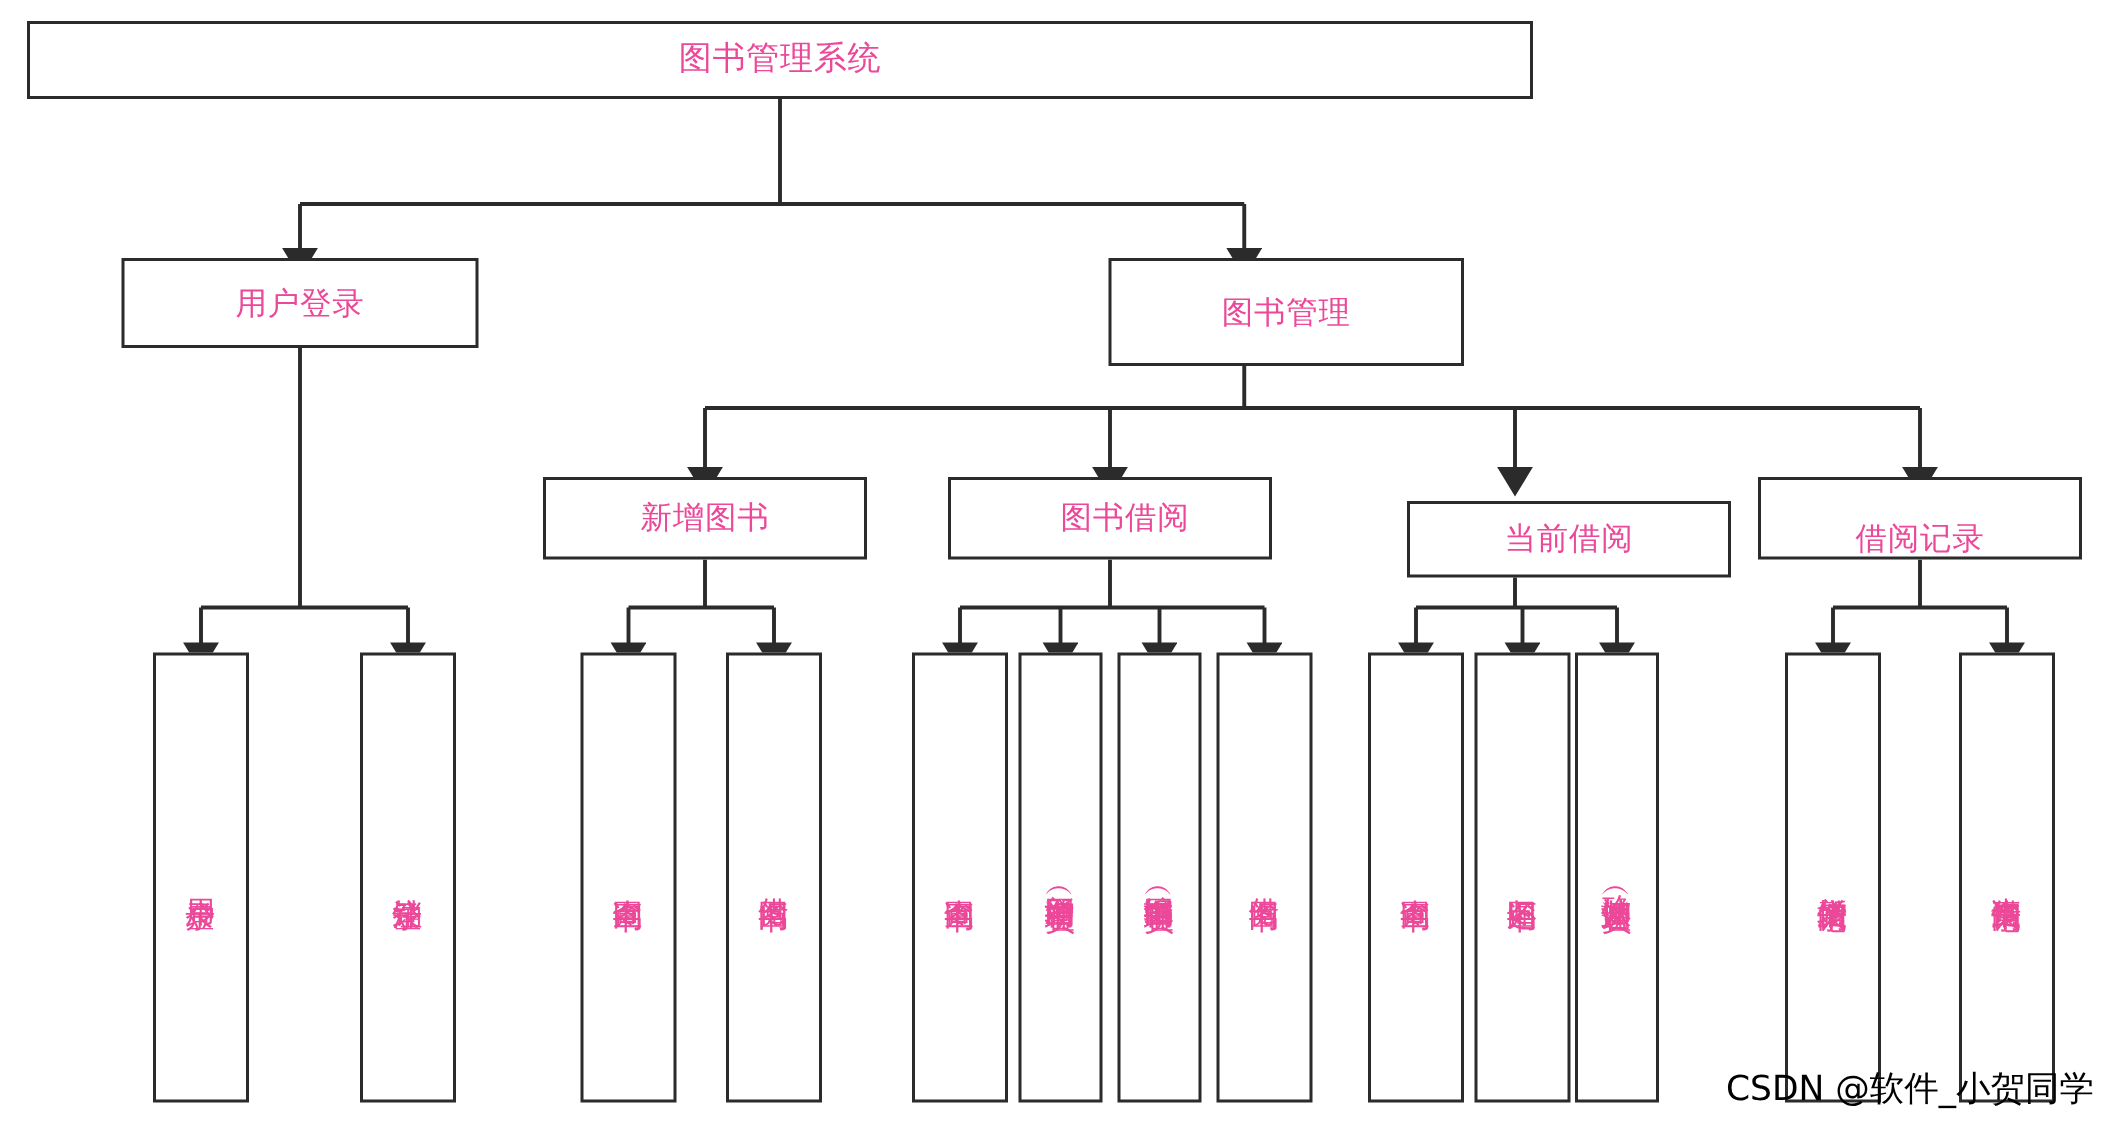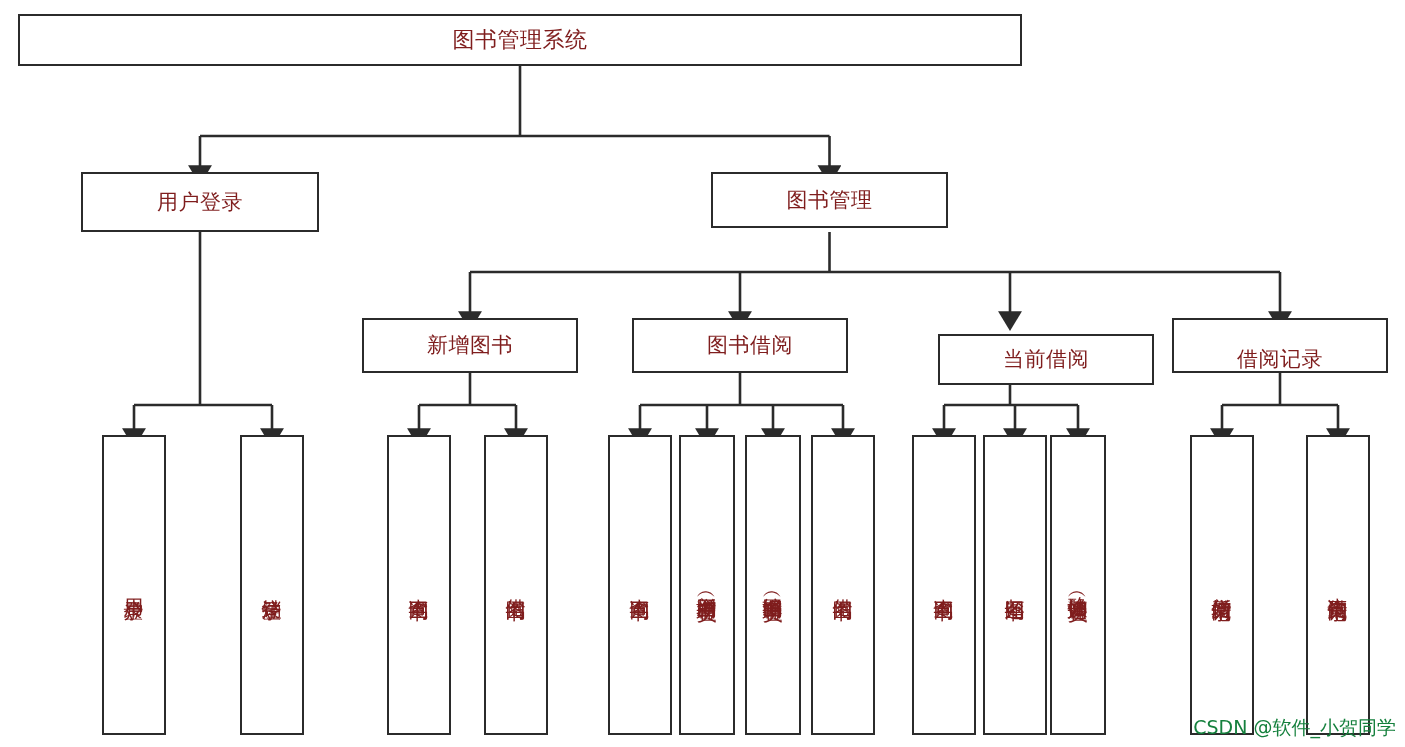--- a/index.html
+++ b/index.html
@@ -27,21 +27,21 @@
     pointer-events: none;
   }
   .node {
     position: absolute;
     box-sizing: border-box;
     border: 2px solid #2b2b2b;
     background: #ffffff;
     display: flex;
     align-items: center;
     justify-content: center;
-    color: #7f1d1d;
+    color: #ec4899;
     z-index: 2;
   }
   .node.h {
     
   }
   .node.h .label {
     font-size: 21px;
     line-height: 1.15;
     letter-spacing: 0.5px;
     white-space: nowrap;
@@ -61,22 +61,22 @@
     max-height: 100%;
     text-align: center;
   }
   .node.title .label {
     font-size: 22px;
   }
   #watermark {
     position: absolute;
     right: 9px;
     bottom: 6px;
-    font-size: 19px;
-    color: #15803d;
+    font-size: 23px;
+    color: #000000;
     white-space: nowrap;
     z-index: 3;
     font-family: "DejaVu Sans", "Liberation Sans", sans-serif;
   }
 </style>
 </head>
 <body>
 
 <div id="canvas">
   <svg id="edges" viewBox="0 0 1405 747" xmlns="http://www.w3.org/2000/svg">
@@ -122,21 +122,21 @@
       </g>
   </svg>
 
   <div id="nodes">
       <div class="node h title" style="left: 18px; top: 14px; width: 1004px; height: 52px;">
         <span class="label">图书管理系统</span>
       </div>
       <div class="node h" style="left: 81px; top: 172px; width: 238px; height: 60px;">
         <span class="label">用户登录</span>
       </div>
-      <div class="node h" style="left: 711px; top: 172px; width: 237px; height: 56px;">
+      <div class="node h" style="left: 739px; top: 172px; width: 237px; height: 72px;">
         <span class="label">图书管理</span>
       </div>
       <div class="node h" style="left: 362px; top: 318px; width: 216px; height: 55px;">
         <span class="label">新增图书</span>
       </div>
       <div class="node h" style="left: 632px; top: 318px; width: 216px; height: 55px; padding-left: 20px;">
         <span class="label">图书借阅</span>
       </div>
       <div class="node h" style="left: 938px; top: 318px; width: 216px; height: 51px; margin-top: 16px;">
         <span class="label">当前借阅</span>

